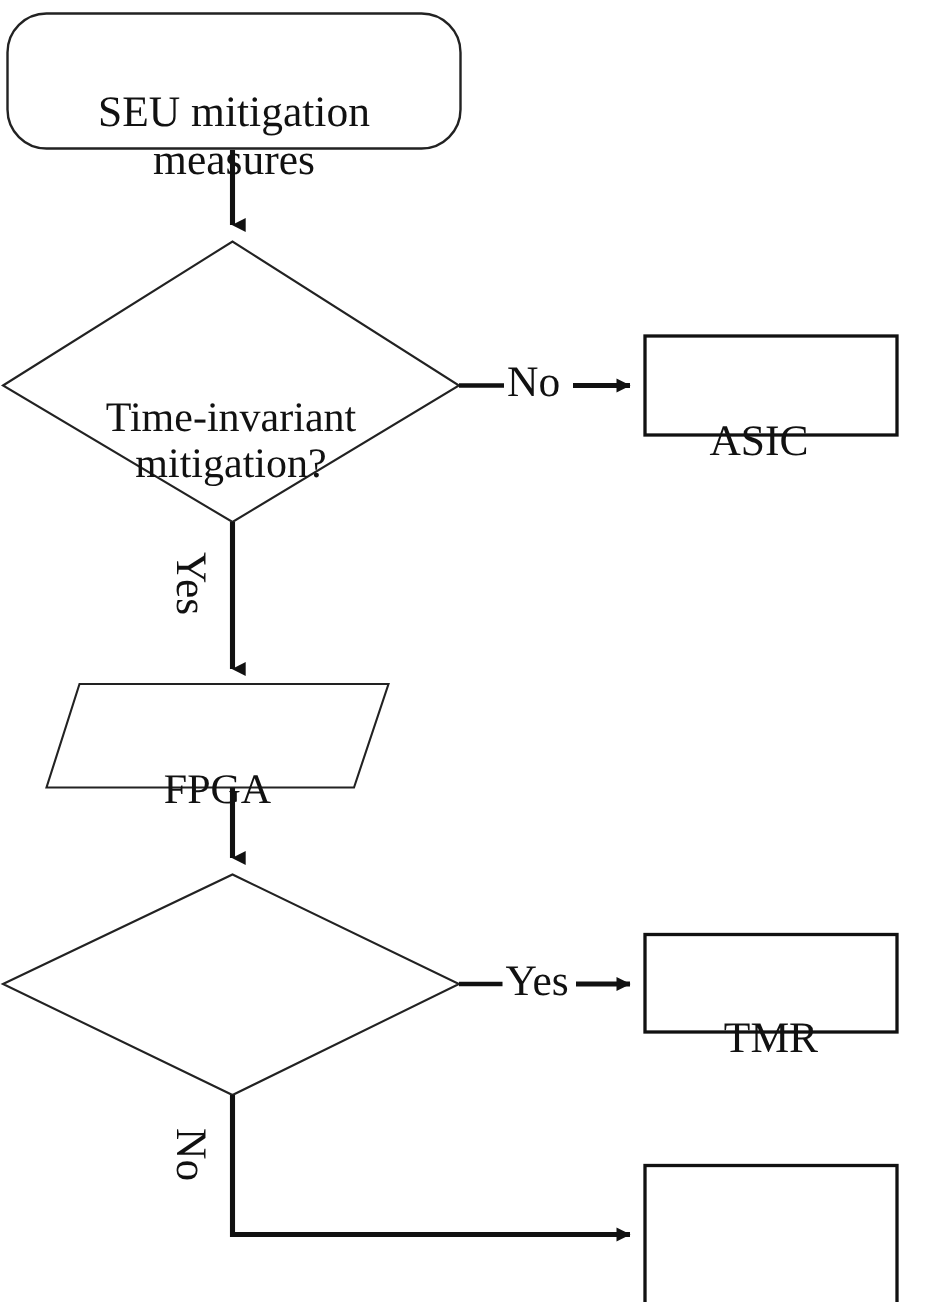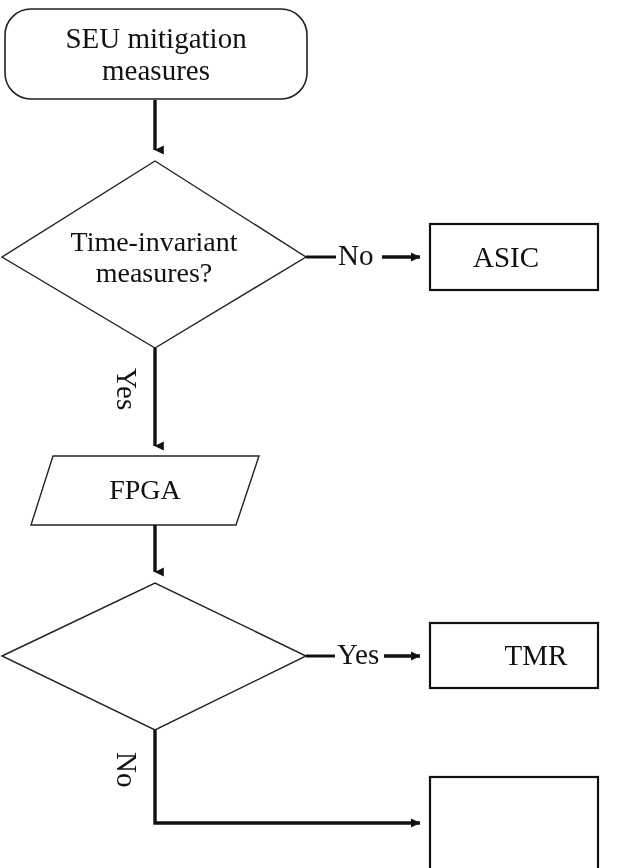--- a/index.html
+++ b/index.html
@@ -28,20 +28,21 @@
   .node-label {
     position: absolute;
     display: flex;
     align-items: center;
     justify-content: center;
     text-align: center;
     color: #111111;
     line-height: 1.12;
     pointer-events: none;
     white-space: pre-line;
+    margin-top: 37px;
   }
   
   #start-label {
     left: 14px;
     top: 8px;
     width: 284px;
     height: 92px;
     font-size: 29px;
   }
   
@@ -71,21 +72,21 @@
   }
   
   #asic-label {
     left: 430px;
     top: 224px;
     width: 152px;
     height: 66px;
     font-size: 29px;
   }
   #tmr-label {
-    left: 452px;
+    left: 430px;
     top: 623px;
     width: 168px;
     height: 65px;
     font-size: 29px;
   }
   #periodical-label {
     left: 432px;
     top: 779px;
     width: 164px;
     height: 86px;
@@ -162,21 +163,21 @@
     <line x1="306" y1="656" x2="335" y2="656" stroke="#111111" stroke-width="3"></line>
     <line x1="384" y1="656" x2="420" y2="656" stroke="#111111" stroke-width="3.4" marker-end="url(#arrow-right)"></line>
 
     <path d="M155,730 L155,823 L420,823" fill="none" stroke="#111111" stroke-width="3.4" marker-end="url(#arrow-right)"></path>
   </svg>
 
   <div class="node-label" id="start-label">SEU mitigation
 measures</div>
 
   <div class="node-label" id="decision1-label">Time-invariant
-measures?</div>
+mitigation?</div>
 
   <div class="node-label" id="fpga-label">FPGA</div>
 
 
   <div class="node-label" id="asic-label">ASIC</div>
 
   <div class="node-label" id="tmr-label">TMR</div>
 
 
   <div class="edge-label" id="edge-no-top">No</div>

